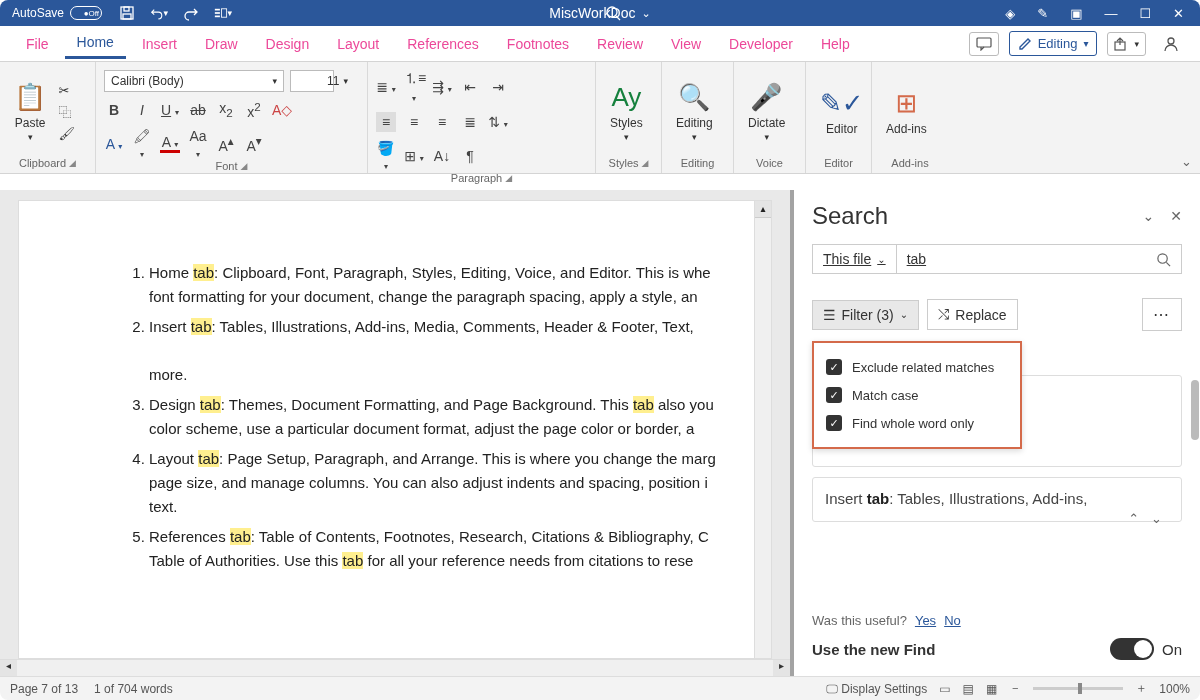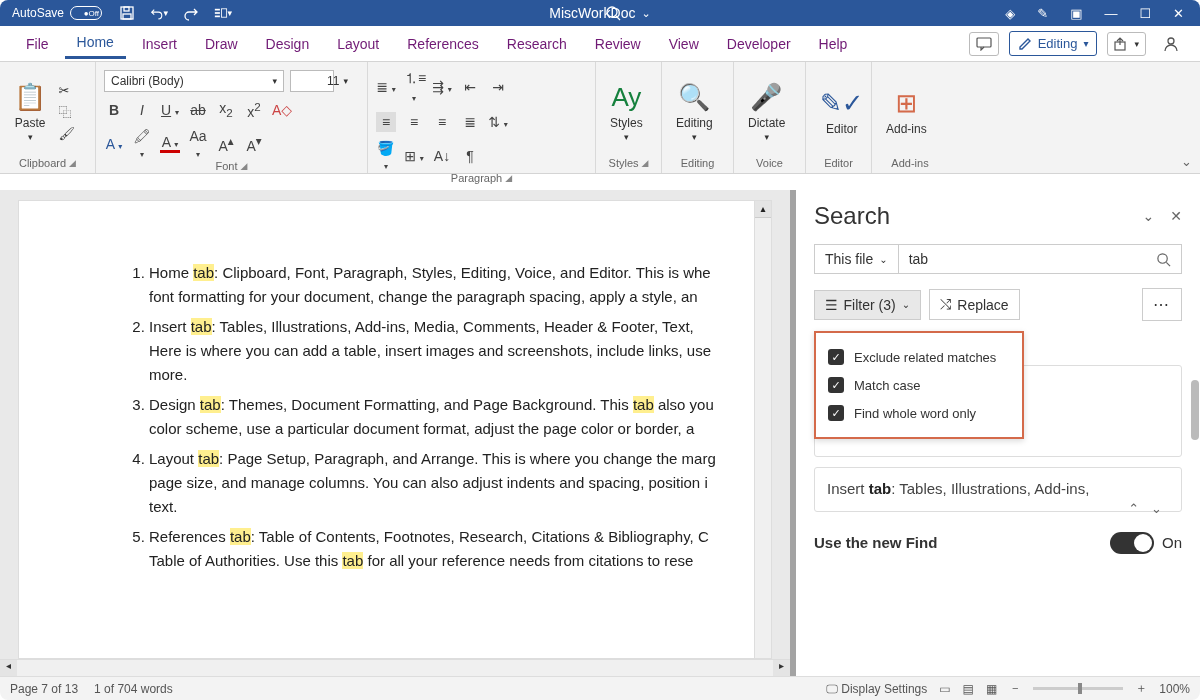--- a/index.html
+++ b/index.html
@@ -10,21 +10,21 @@
 .titlebar .autosave { display: flex; align-items: center; gap: 6px; font-size: 12px; margin-right: 10px; margin-left: 6px;}
 .toggle-sm { width: 32px; height: 14px; border: 1px solid #fff; border-radius: 8px; display: flex; align-items: center; justify-content: flex-end; padding: 0 2px; font-size: 8px; }
 .qat { display: flex; align-items: center; gap: 14px; margin-left: 6px; }
 .qat .ic { width: 18px; height: 18px; display: flex; align-items: center; justify-content: center; color: #fff; }
 .titlebar .docname { position: absolute; left: 50%; transform: translateX(-50%); display: flex; align-items: center; gap: 6px; font-size: 14px; }
 .titlebar .search-ic { position: absolute; left: 605px; }
 .titlebar .right-controls { margin-left: auto; display: flex; align-items: center; gap: 22px; padding-right: 10px; }
 
 
 .ribbon-tabs { height: 36px; background: #fff; display: flex; align-items: center; padding: 0 14px; border-bottom: 1px solid #d4d4d4; gap: 4px; }
-.ribbon-tabs .tab { padding: 6px 12px; color: #701a75; cursor: pointer; font-size: 14px; }
+.ribbon-tabs .tab { padding: 6px 12px; color: #ec4899; cursor: pointer; font-size: 14px; }
 .ribbon-tabs .tab.active { color: #2b579a; border-bottom: 3px solid #2b579a; font-weight: 500; }
 .ribbon-tabs .spacer { flex: 1; }
 .ribbon-tabs .btn-right { border: 1px solid #bbb; border-radius: 3px; padding: 4px 8px; display: flex; align-items: center; gap: 6px; font-size: 13px; margin-left: 6px; }
 .ribbon-tabs .btn-right.icon-only { padding: 4px 6px; }
 
 
 .ribbon { height: 112px; background: #f3f3f3; display: flex; border-bottom: 1px solid #d4d4d4; position: relative; }
 .group { border-right: 1px solid #d9d9d9; display: flex; flex-direction: column; padding: 4px 8px 2px; }
 .group .body { flex: 1; display: flex; align-items: center; gap: 6px; }
 .group .label { text-align: center; font-size: 11px; color: #666; padding-bottom: 2px; display:flex; justify-content:center; align-items:center; gap:3px;}
@@ -43,24 +43,24 @@
 .page-wrap { flex:1; overflow:hidden; position:relative; background:#fff; margin: 10px 18px 0 18px; border:1px solid #ddd; padding: 60px 0 0 100px; font-size:15px; line-height:1.6; color:#222;}
 .doc-list li { margin-bottom: 6px; padding-right: 10px; }
 mark { background: #ffef8f; color:#222; }
 .vscroll { position:absolute; right:0; top:0; bottom:0; width:17px; background:#f0f0f0; border-left:1px solid #ddd;}
 .vscroll .upbtn { height:17px; text-align:center; font-size:10px; background:#e4e4e4; border-bottom:1px solid #ccc;}
 .hscroll { height:17px; background:#f0f0f0; border-top:1px solid #ddd; display:flex;}
 .hscroll .lbtn, .hscroll .rbtn { width:17px; text-align:center; font-size:10px; background:#e4e4e4;}
 .hscroll .rbtn { margin-left:auto; }
 
 
-.search-pane { position: absolute; top: 190px; right: 0; bottom: 24px; width: 410px; background: #fff; border-left: 6px solid #a3a3a3; padding: 12px 18px; display:flex; flex-direction:column; }
+.search-pane { position: absolute; top: 190px; right: 0; bottom: 24px; width: 410px; background: #fff; border-left: 4px solid #a3a3a3; padding: 12px 18px; display:flex; flex-direction:column; }
 .search-pane h1 { font-size: 24px; font-weight: 400; color:#333; margin-bottom: 14px; display:flex; align-items:center; }
 .search-pane h1 .pane-ctrl { margin-left:auto; display:flex; gap:16px; color:#666; font-size:14px;}
-.search-row { display:flex; margin-bottom: 14px; border:1px solid #ccc; }
+.search-row { display:flex; margin-bottom: 24px; border:1px solid #ccc;text-decoration:underline; }
 .search-row .scope { padding: 6px 10px; border-right:1px solid #ccc; display:flex; align-items:center; gap:6px; font-size:14px;}
 .search-row .input { flex:1; padding: 6px 10px; font-size:14px; display:flex; align-items:center; justify-content:space-between;}
 .filter-row { display:flex; align-items:center; gap:8px; margin-bottom: 10px; }
 .filter-btn { background:#e8e8e8; border:1px solid #ccc; padding: 6px 10px; display:flex; align-items:center; gap:6px; font-size:14px;}
 .replace-btn { border:1px solid #ccc; padding:6px 10px; display:flex; align-items:center; gap:6px; font-size:14px;}
 .more-btn { margin-left:auto; border:1px solid #ccc; padding: 6px 10px; font-size:16px; letter-spacing:2px;}
 .filter-pop { border: 2px solid #d46a4a; background:#fff; padding: 10px 12px; width: 210px; position:relative; margin-bottom:10px; box-shadow: 0 2px 6px rgba(0,0,0,0.15);}
 .filter-pop .opt { display:flex; align-items:center; gap:10px; padding:6px 0; font-size:13px;}
 .filter-pop .cb { width:16px; height:16px; background:#333; border-radius:3px; color:#fff; display:flex; align-items:center; justify-content:center; font-size:11px;}
 .nav-arrows { position:absolute; right: 20px; top: 170px; display:flex; gap:12px; color:#666;}
@@ -139,21 +139,21 @@
 </div>
 
 <div class="ribbon-tabs">
   <div class="tab">File</div>
   <div class="tab active">Home</div>
   <div class="tab">Insert</div>
   <div class="tab">Draw</div>
   <div class="tab">Design</div>
   <div class="tab">Layout</div>
   <div class="tab">References</div>
-  <div class="tab">Research</div>
+  <div class="tab">Footnotes</div>
   <div class="tab">Review</div>
   <div class="tab">View</div>
   <div class="tab">Developer</div>
   <div class="tab">Help</div>
   <div class="spacer"></div>
   <div class="btn-right icon-only">
       <svg width="16" height="14" viewBox="0 0 16 14" fill="none" stroke="#555" stroke-width="1.2">
         <rect x="1" y="1" width="14" height="9" rx="1"></rect>
         <path d="M5 10 L5 13 L8 10"></path>
       </svg>
@@ -320,21 +320,21 @@
       </div>
     <div class="label">Add-ins</div>
   </div>
   <span class="collapse-ribbon">⌄</span>
 </div>
 
 <div class="doc-area">
   <div class="page-wrap">
     <ol class="doc-list" style="padding-left:30px;">
       <li><span>Home </span><mark>tab</mark><span>: Clipboard, Font, Paragraph, Styles, Editing, Voice, and Editor. This is whe</span><br><span>font formatting for your document, change the paragraph spacing, apply a style, an</span></li>
-      <li><span>Insert </span><mark>tab</mark><span>: Tables, Illustrations, Add-ins, Media, Comments, Header &amp; Footer, Text,</span><br><span>Here is where you can add a table, insert images and screenshots, include links, use</span><br><span>more.</span></li>
+      <li><span>Insert </span><mark>tab</mark><span>: Tables, Illustrations, Add-ins, Media, Comments, Header &amp; Footer, Text,</span><br><br><span>more.</span></li>
       <li><span>Design </span><mark>tab</mark><span>: Themes, Document Formatting, and Page Background. This </span><mark>tab</mark><span> also you</span><br><span>color scheme, use a particular document format, adjust the page color or border, a</span></li>
       <li><span>Layout </span><mark>tab</mark><span>: Page Setup, Paragraph, and Arrange. This is where you change the marg</span><br><span>page size, and manage columns. You can also adjust indents and spacing, position i</span><br><span>text.</span></li>
       <li><span>References </span><mark>tab</mark><span>: Table of Contents, Footnotes, Research, Citations &amp; Bibliography, C</span><br><span>Table of Authorities. Use this </span><mark>tab</mark><span> for all your reference needs from citations to rese</span></li>
     </ol>
     <div class="vscroll">
         <div class="upbtn">▴</div>
       </div>
   </div>
   <div class="hscroll">
       <div class="lbtn">◂</div>
@@ -395,20 +395,25 @@
       <span>⌄</span>
     </div>
     <div class="result" style="margin-top:-84px; min-height:92px;">
       <span>nt, Paragraph,</span><br><span>Editor. This is</span>
     </div>
   </div>
   <div class="result">
     <span>Insert </span><b>tab</b><span>: Tables, Illustrations, Add-ins,</span>
   </div>
   <div class="sb-thumb"></div>
+  <div class="feedback">
+    <span>Was this useful?</span>
+    <a>Yes</a>
+    <a>No</a>
+  </div>
   <div class="newfind">
     <span>Use the new Find</span>
     <span style="display:flex;align-items:center;gap:8px;">
       <span class="big-toggle">
           <span class="knob"></span>
         </span>
       <span style="font-weight:400;">On</span>
     </span>
   </div>
 </div>

